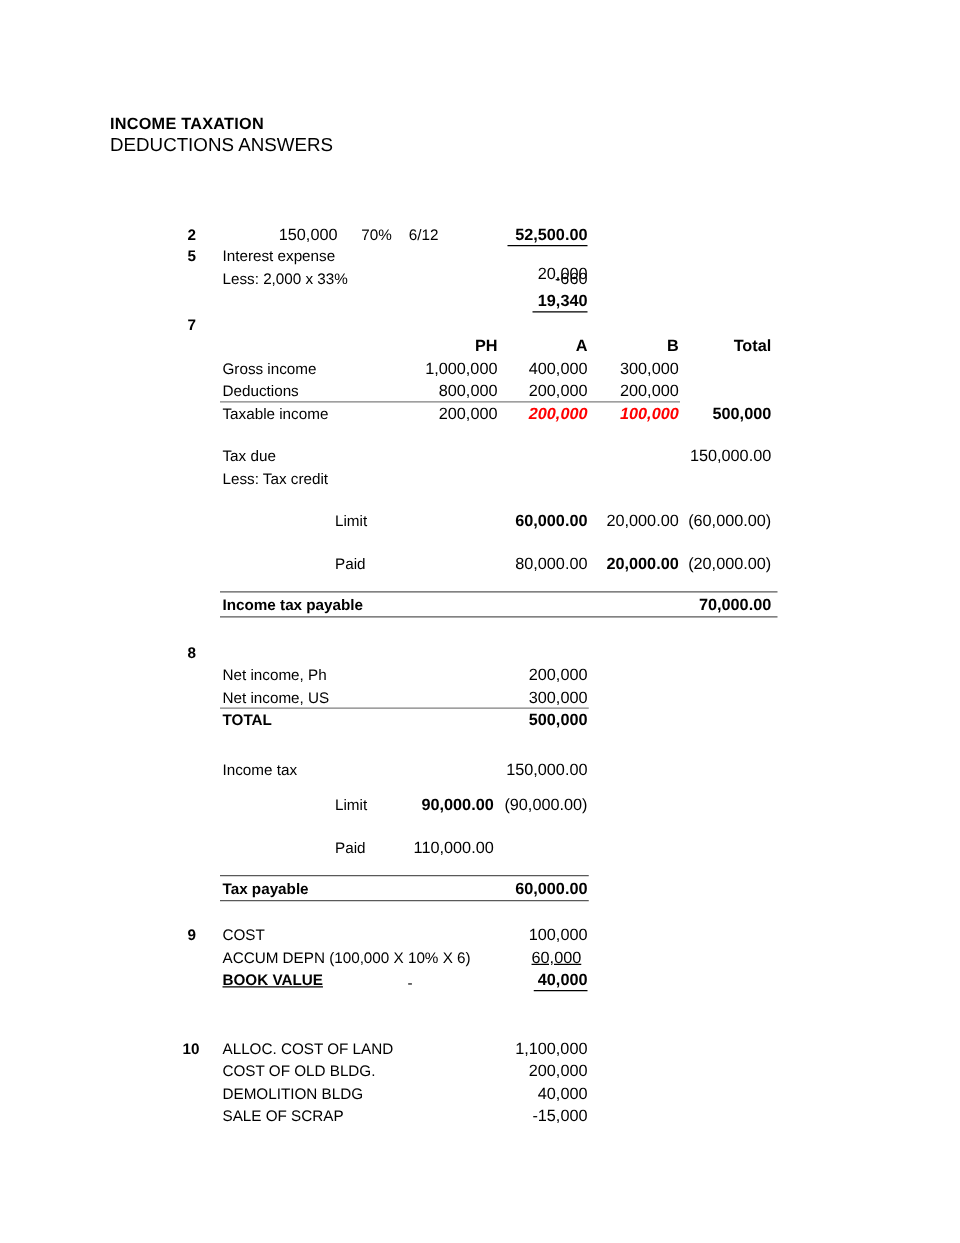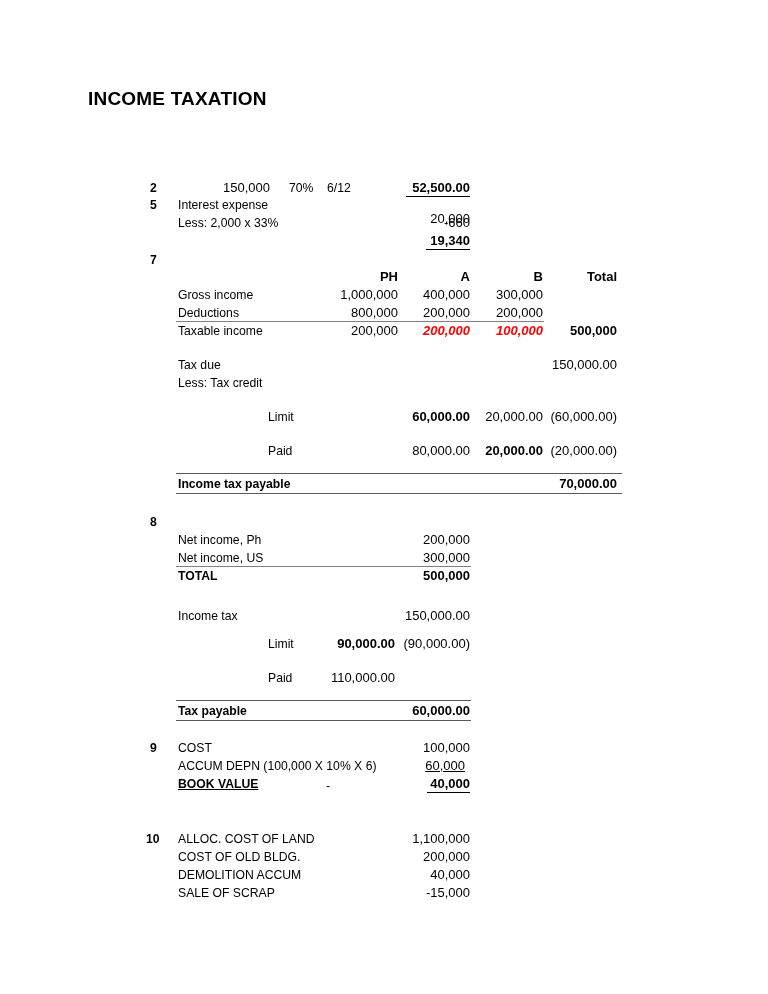--- a/index.html
+++ b/index.html
@@ -23,21 +23,21 @@
     width: 768px;
     height: 994px;
     background: #ffffff;
   }
 
   
   .doc-title {
     position: absolute;
     left: 88px;
     top: 90px;
-    font-size: 19px;
+    font-size: 13px;
     font-weight: bold;
     letter-spacing: 0.2px;
     line-height: 17px;
     white-space: nowrap;
   }
   .doc-subtitle {
     position: absolute;
     left: 88px;
     top: 108px;
     font-size: 15px;
@@ -112,20 +112,21 @@
     font-size: 12.2px;
     line-height: 14px;
   }
 </style>
 </head>
 <body>
 
 <div class="page">
 
   <div class="doc-title">INCOME TAXATION</div>
+  <div class="doc-subtitle">DEDUCTIONS ANSWERS</div>
 
 
   <div class="cell b" style="left:150px; top:181px;">2</div>
   <div class="vcol" style="left:190px; top:181px; width:80px;">150,000</div>
   <div class="cell" style="left:289px; top:181px;">70%</div>
   <div class="cell" style="left:327px; top:181px;">6/12</div>
   <div class="vcol b" style="left:390px; top:181px; width:80px;">52,500.00</div>
   <div class="num-underline" style="left:406px; top:196px; width:64px;"></div>
 
   <div class="cell b" style="left:150px; top:198px;">5</div>
@@ -221,19 +222,19 @@
   <div class="num-underline" style="left:427px; top:792px; width:43px;"></div>
 
   <div class="cell b" style="left:146px; top:832px;">10</div>
 
   <div class="cell" style="left:178px; top:832px;">ALLOC. COST OF LAND</div>
   <div class="vcol" style="left:393px; top:832px; width:77px;">1,100,000</div>
 
   <div class="cell" style="left:178px; top:850px;">COST OF OLD BLDG.</div>
   <div class="vcol" style="left:393px; top:850px; width:77px;">200,000</div>
 
-  <div class="cell" style="left:178px; top:868px;">DEMOLITION ACCUM</div>
+  <div class="cell" style="left:178px; top:868px;">DEMOLITION BLDG</div>
   <div class="vcol" style="left:393px; top:868px; width:77px;">40,000</div>
 
   <div class="cell" style="left:178px; top:886px;">SALE OF SCRAP</div>
   <div class="vcol" style="left:393px; top:886px; width:77px;">-15,000</div>
 
 </div>
 
 </body></html>

